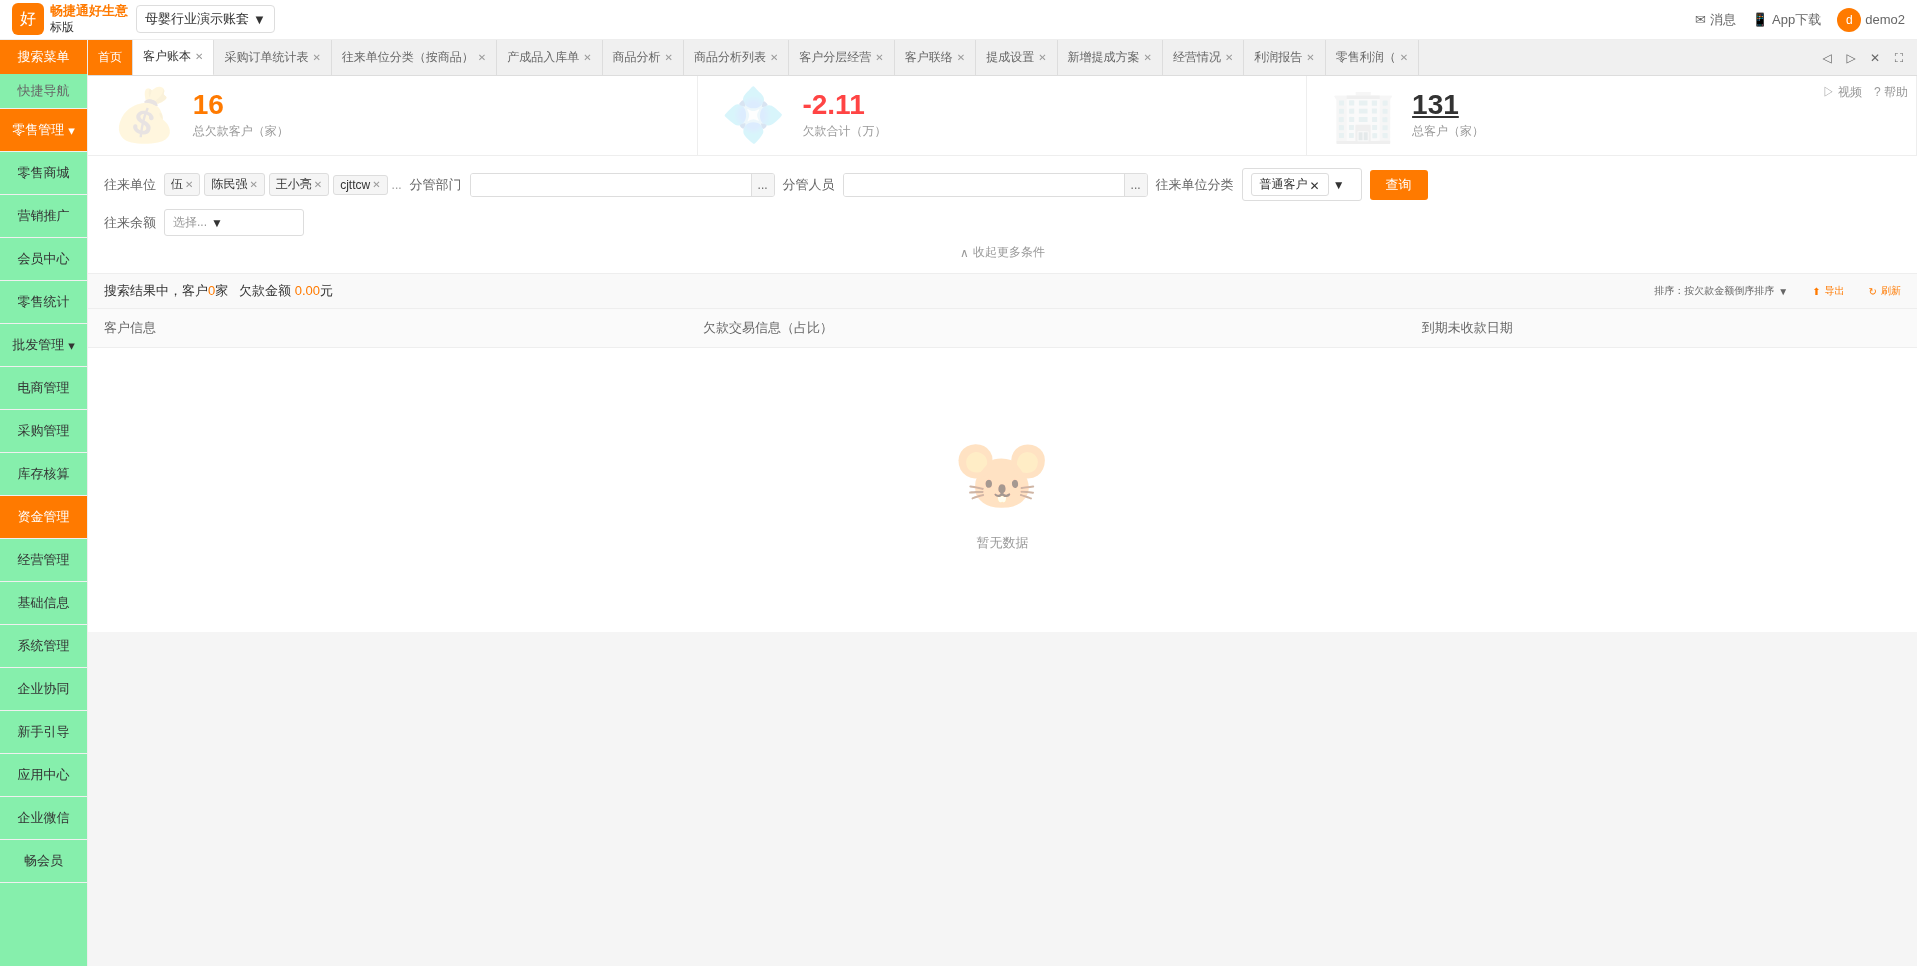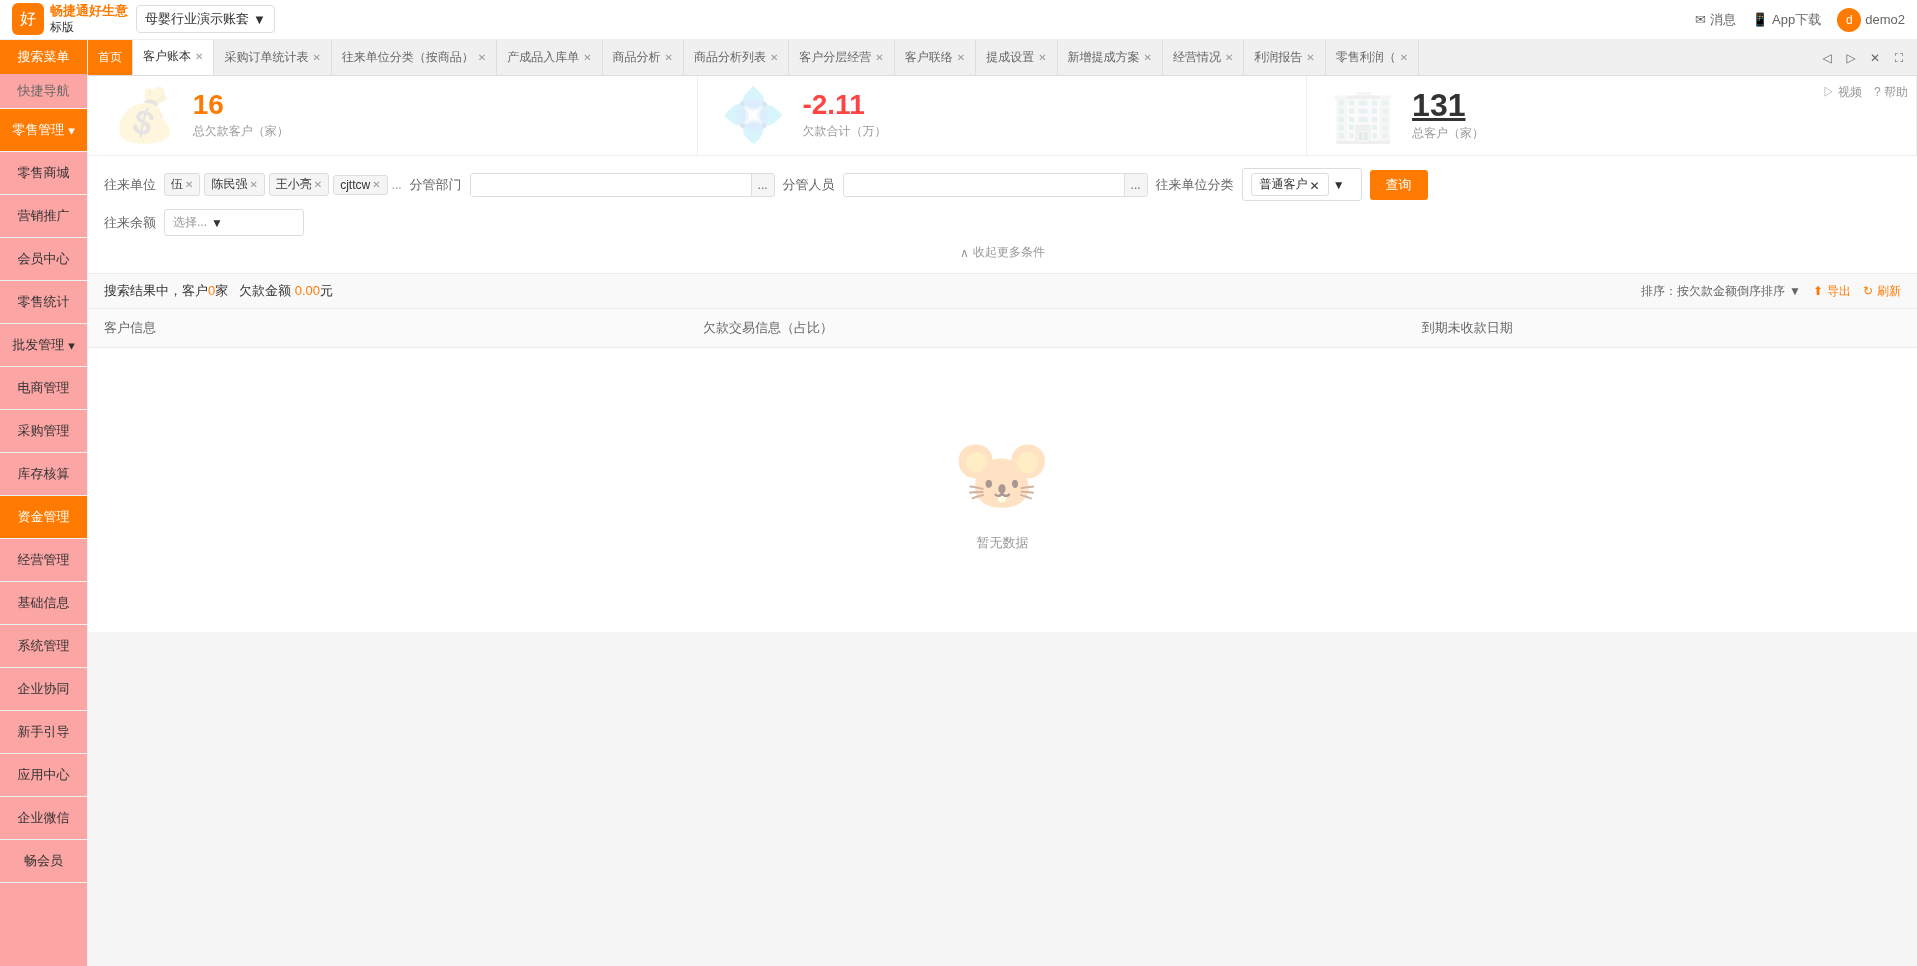--- a/index.html
+++ b/index.html
@@ -21,21 +21,21 @@
     .logo-text { font-size: 12px; color: #333; line-height: 1.3; }
     .logo-text .brand { color: #ff7a00; font-weight: bold; font-size: 13px; }
     .org-selector { display: flex; align-items: center; gap: 4px; font-size: 13px; color: #333; cursor: pointer; padding: 4px 8px; border: 1px solid #ddd; border-radius: 4px; background: #fff; }
     .top-bar-right { display: flex; align-items: center; gap: 16px; font-size: 13px; color: #666; }
     .top-bar-btn { display: flex; align-items: center; gap: 4px; cursor: pointer; }
 
     
     .layout { display: flex; height: calc(100vh - 40px); }
 
     
-    .sidebar { width: 88px; background: #fca5a5; border-right: 1px solid #eee; display: flex; flex-direction: column; overflow-y: auto; }
+    .sidebar { width: 88px; background: #86efac; border-right: 1px solid #eee; display: flex; flex-direction: column; overflow-y: auto; }
     .sidebar-search { padding: 8px; background: #ff7a00; color: white; text-align: center; font-size: 13px; cursor: pointer; }
     .sidebar-nav-btn { padding: 8px; text-align: center; font-size: 13px; color: #666; cursor: pointer; border-bottom: 1px solid #f0f0f0; }
     .sidebar-item { padding: 12px 8px; text-align: center; font-size: 13px; color: #333; cursor: pointer; border-bottom: 1px solid #f0f0f0; }
     .sidebar-item.active { background: #ff7a00; color: white; }
     .sidebar-item-with-arrow { display: flex; align-items: center; justify-content: center; gap: 4px; }
 
     
     .main { flex: 1; display: flex; flex-direction: column; overflow: hidden; }
 
     
@@ -97,21 +97,21 @@
 
     
     .results-bar {
       background: #f9f9f9;
       padding: 8px 16px;
       display: flex;
       justify-content: space-between;
       border-bottom: 1px solid #eee;
     }
     .results-text { font-size: 13px; color: #333; }
-    .results-actions { display: flex; align-items: center; gap: 12px; font-size: 12px; color: #666; }
+    .results-actions { display: flex; align-items: center; gap: 24px; font-size: 10px; color: #666; }
     .sort-select { display: flex; align-items: center; gap: 4px; cursor: pointer; }
     .action-btn { display: flex; align-items: center; gap: 4px; cursor: pointer; color: #ff7a00; }
 
     
     .data-table { width: 100%; background: #fff; }
     .table-header { display: flex; padding: 10px 16px; border-bottom: 1px solid #eee; background: #fafafa; }
     .col-customer { flex: 2.5; font-size: 13px; color: #666; font-weight: 500; }
     .col-overdue { flex: 3; font-size: 13px; color: #666; font-weight: 500; }
     .col-repay { flex: 2.5; font-size: 13px; color: #666; font-weight: 500; }
     .col-date { flex: 2; font-size: 13px; color: #666; font-weight: 500; }
@@ -309,21 +309,21 @@
           <div class="stat-icon" style="font-size:52px;color:#ff8888;opacity:0.15;">💠</div>
           <div class="stat-text-area">
             <div class="stat-value negative">-2.11</div>
             <div class="stat-label">欠款合计（万）</div>
           </div>
         </div>
 
         <div class="stat-card">
           <div class="stat-icon blue" style="font-size:52px;color:#4a9fff;opacity:0.15;">🏢</div>
           <div class="stat-text-area">
-            <div class="stat-value bold-underline" style="font-size:32px;font-weight:bold;text-decoration:underline;color:#333;">131</div>
+            <div class="stat-value bold-underline" style="font-size:28px;font-weight:bold;text-decoration:underline;color:#333;">131</div>
             <div class="stat-label">总客户（家）</div>
           </div>
           <div class="stat-help">
             <span style="cursor:pointer;color:#999;font-size:12px;">
               <span>▷</span>
               <span>视频</span>
             </span>
             <span style="cursor:pointer;color:#999;font-size:12px;">
               <span>?</span>
               <span>帮助</span>

